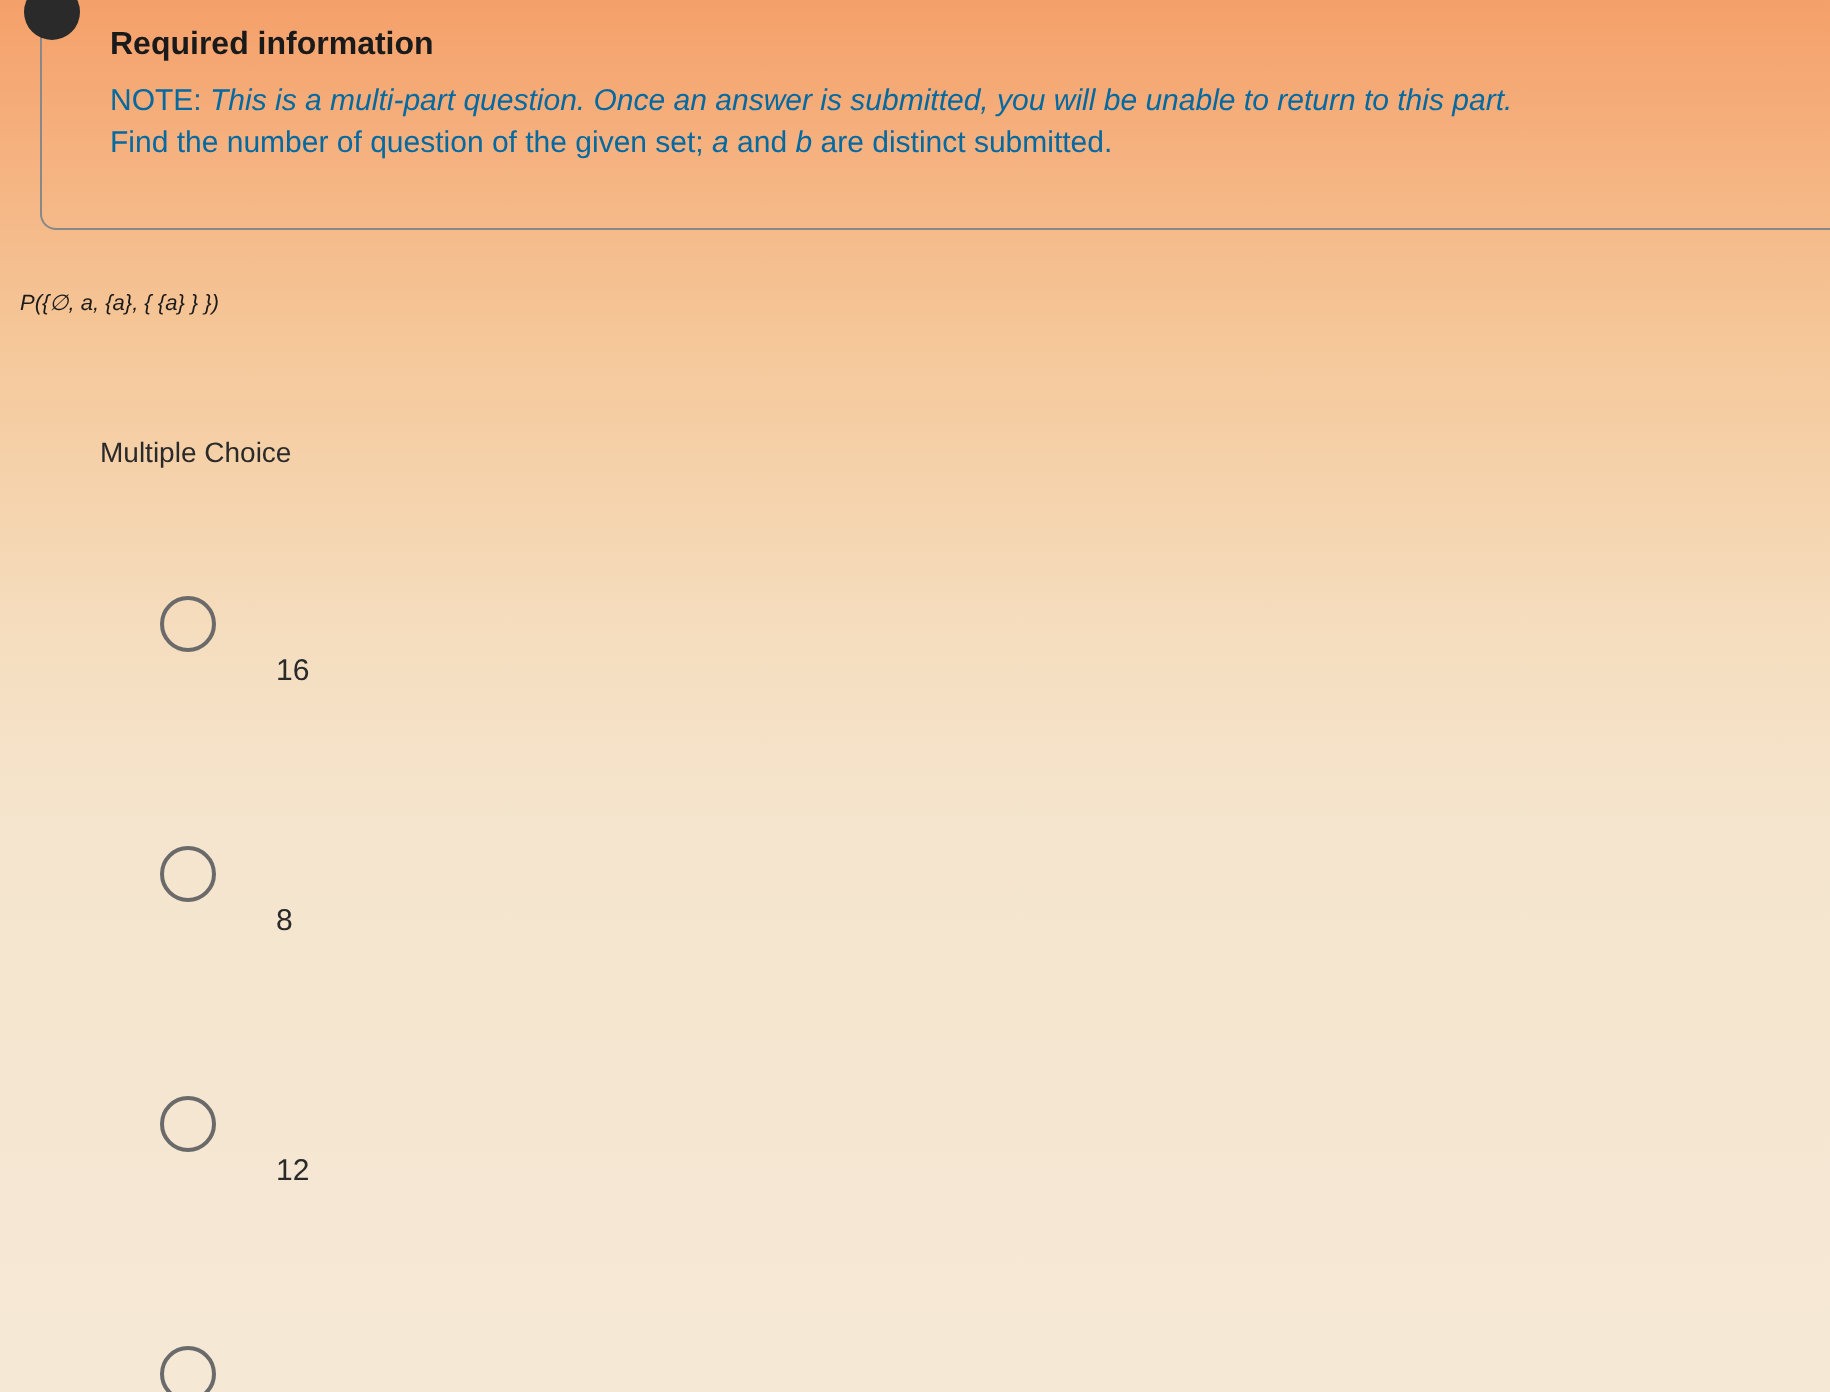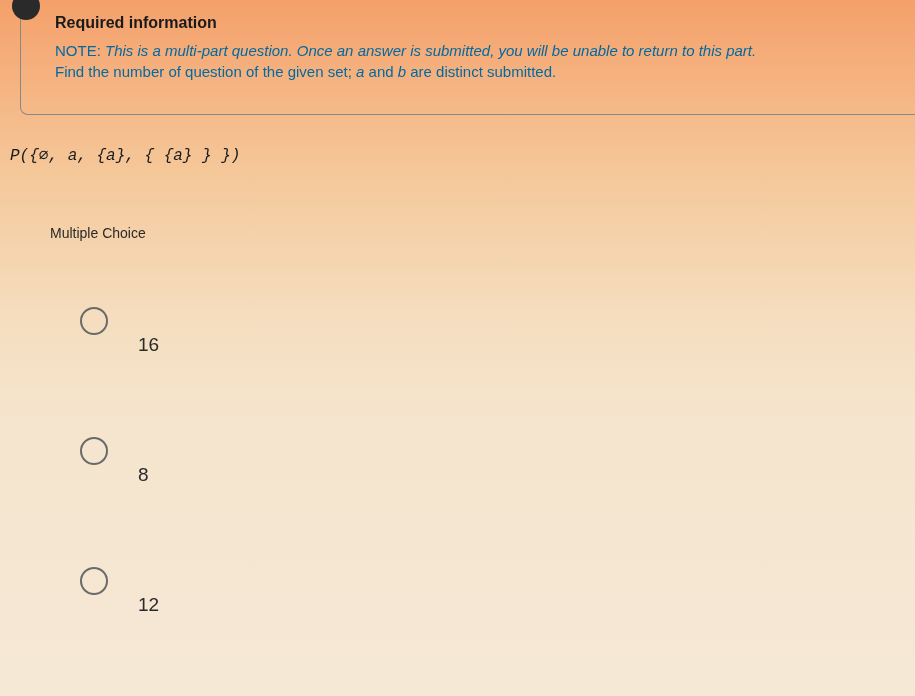--- a/index.html
+++ b/index.html
@@ -50,24 +50,24 @@
     }
     .note-italic {
       font-style: italic;
     }
     .note-regular {
       font-style: normal;
     }
     .question-expr {
       margin-top: 30px;
       margin-left: 10px;
-      font-size: 16px;
+      font-size: 11px;
       color: #1a1a1a;
       font-style: italic;
-      font-family: Liberation Mono, monospace;
+      font-family: Liberation Sans, sans-serif;
     }
     .mc-container {
       margin-top: 60px;
       margin-left: 50px;
       padding-right: 10px;
     }
     .mc-title {
       font-size: 14px;
       color: #2a2a2a;
       margin-bottom: 45px;
@@ -81,21 +81,21 @@
     }
     .radio-circle {
       width: 28px;
       height: 28px;
       border: 2px solid #6a6a6a;
       border-radius: 50%;
       background: transparent;
       flex-shrink: 0;
     }
     .choice-label {
-      font-size: 19px;
+      font-size: 15px;
       color: #2a2a2a;
       margin-left: 30px;
       margin-top: 48px;
     }
   </style>
 </head>
 <body>
 
 <div class="dark-circle"></div>
 

